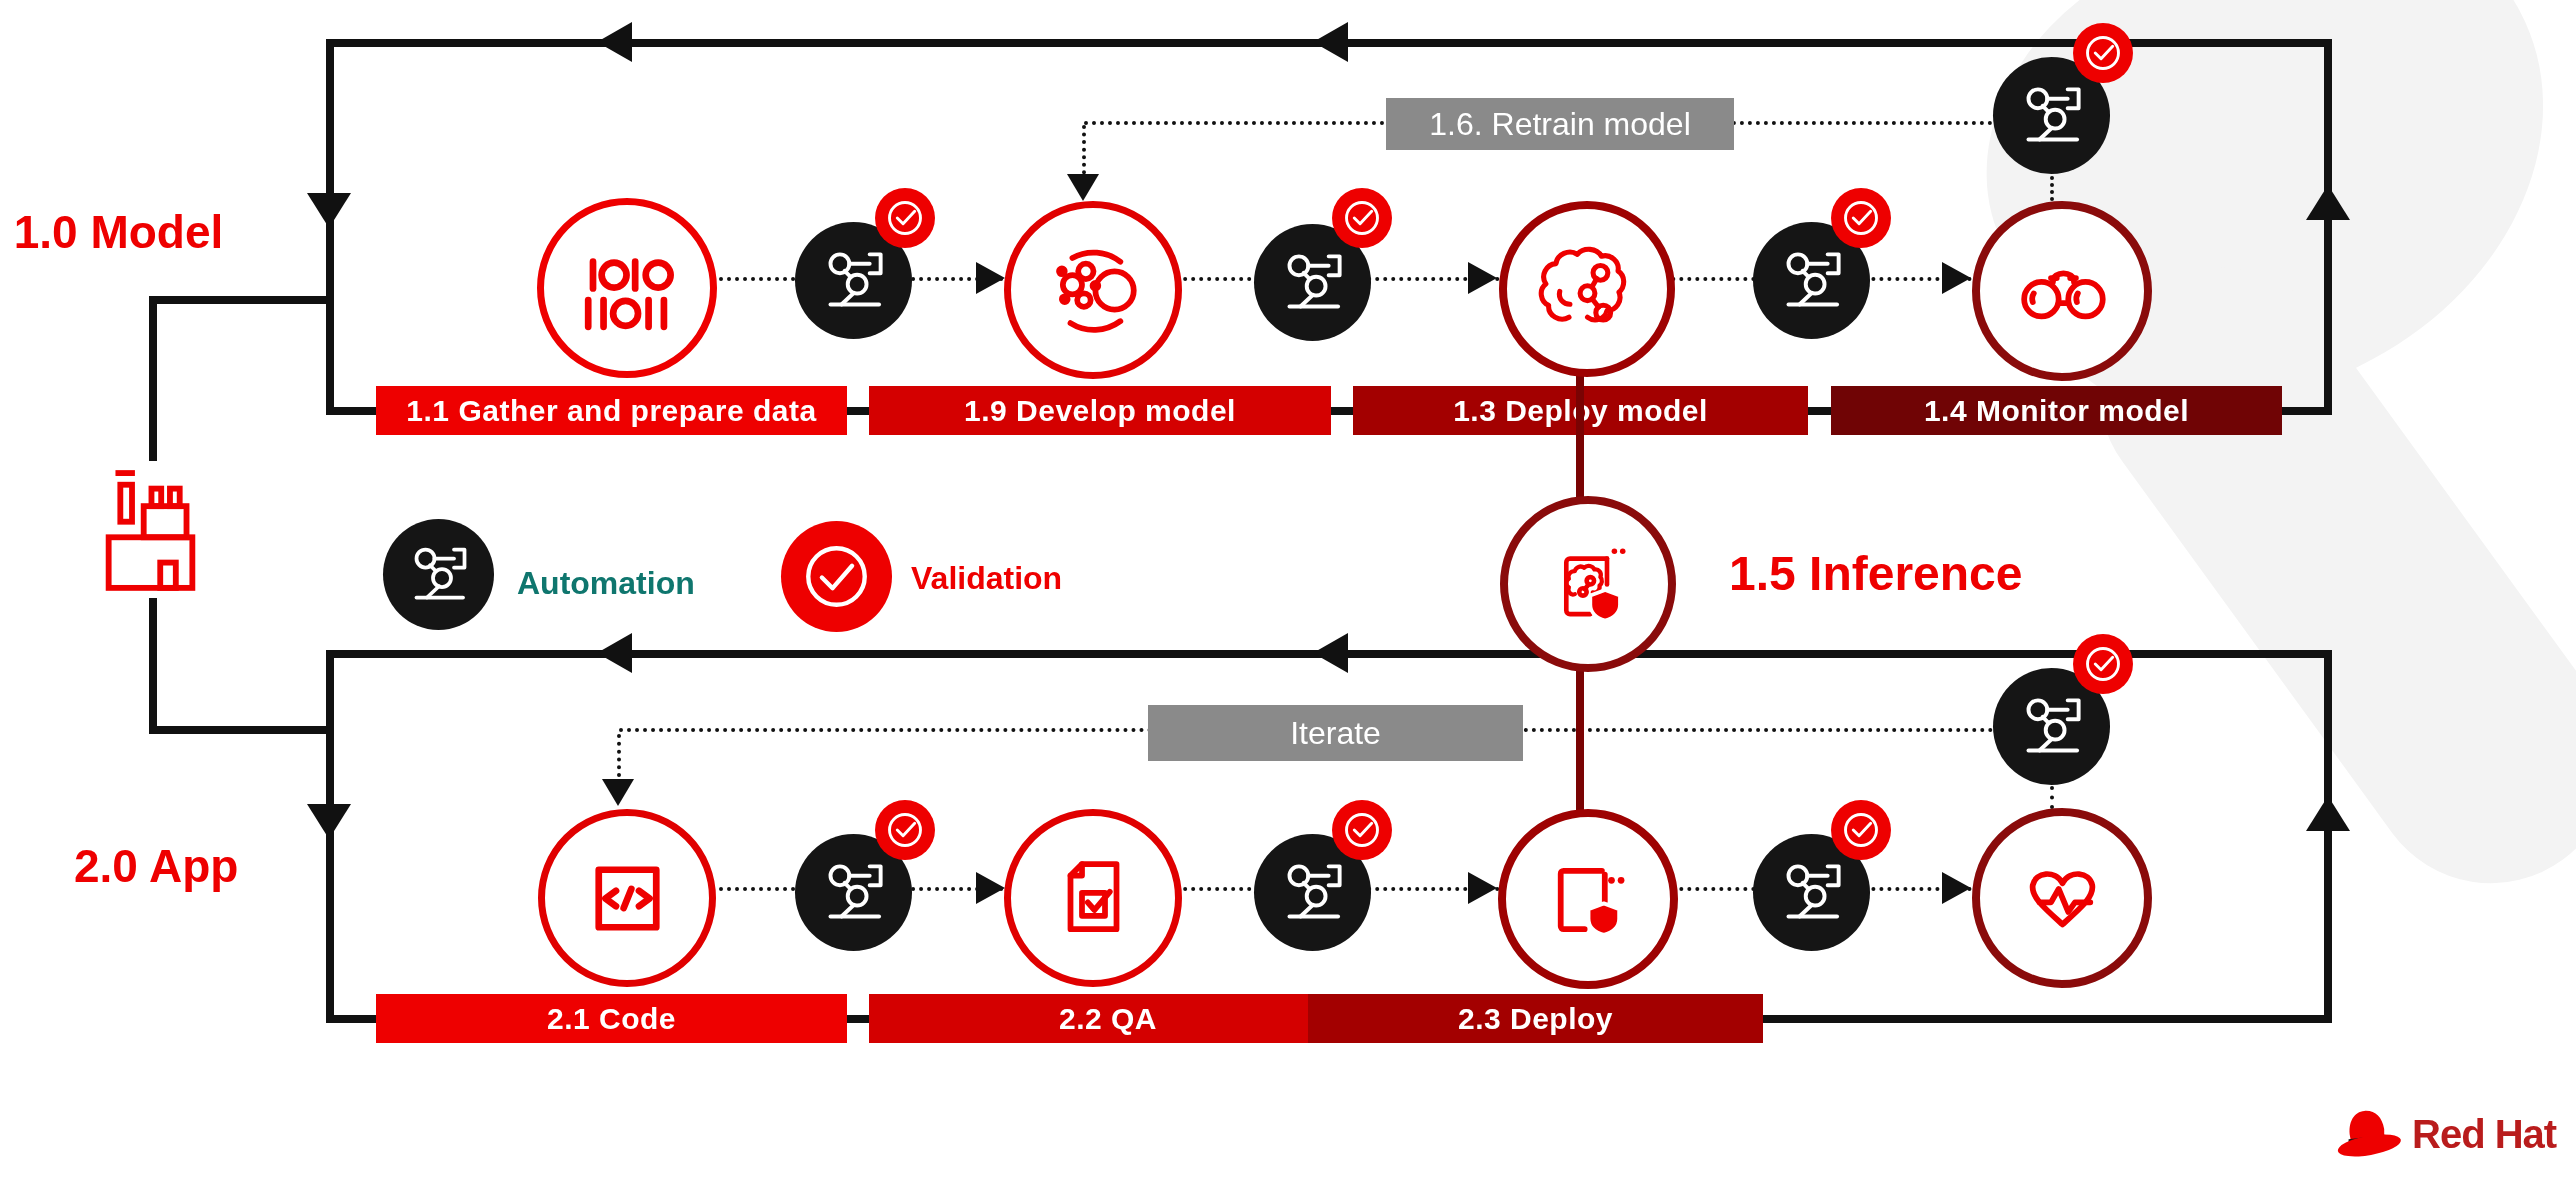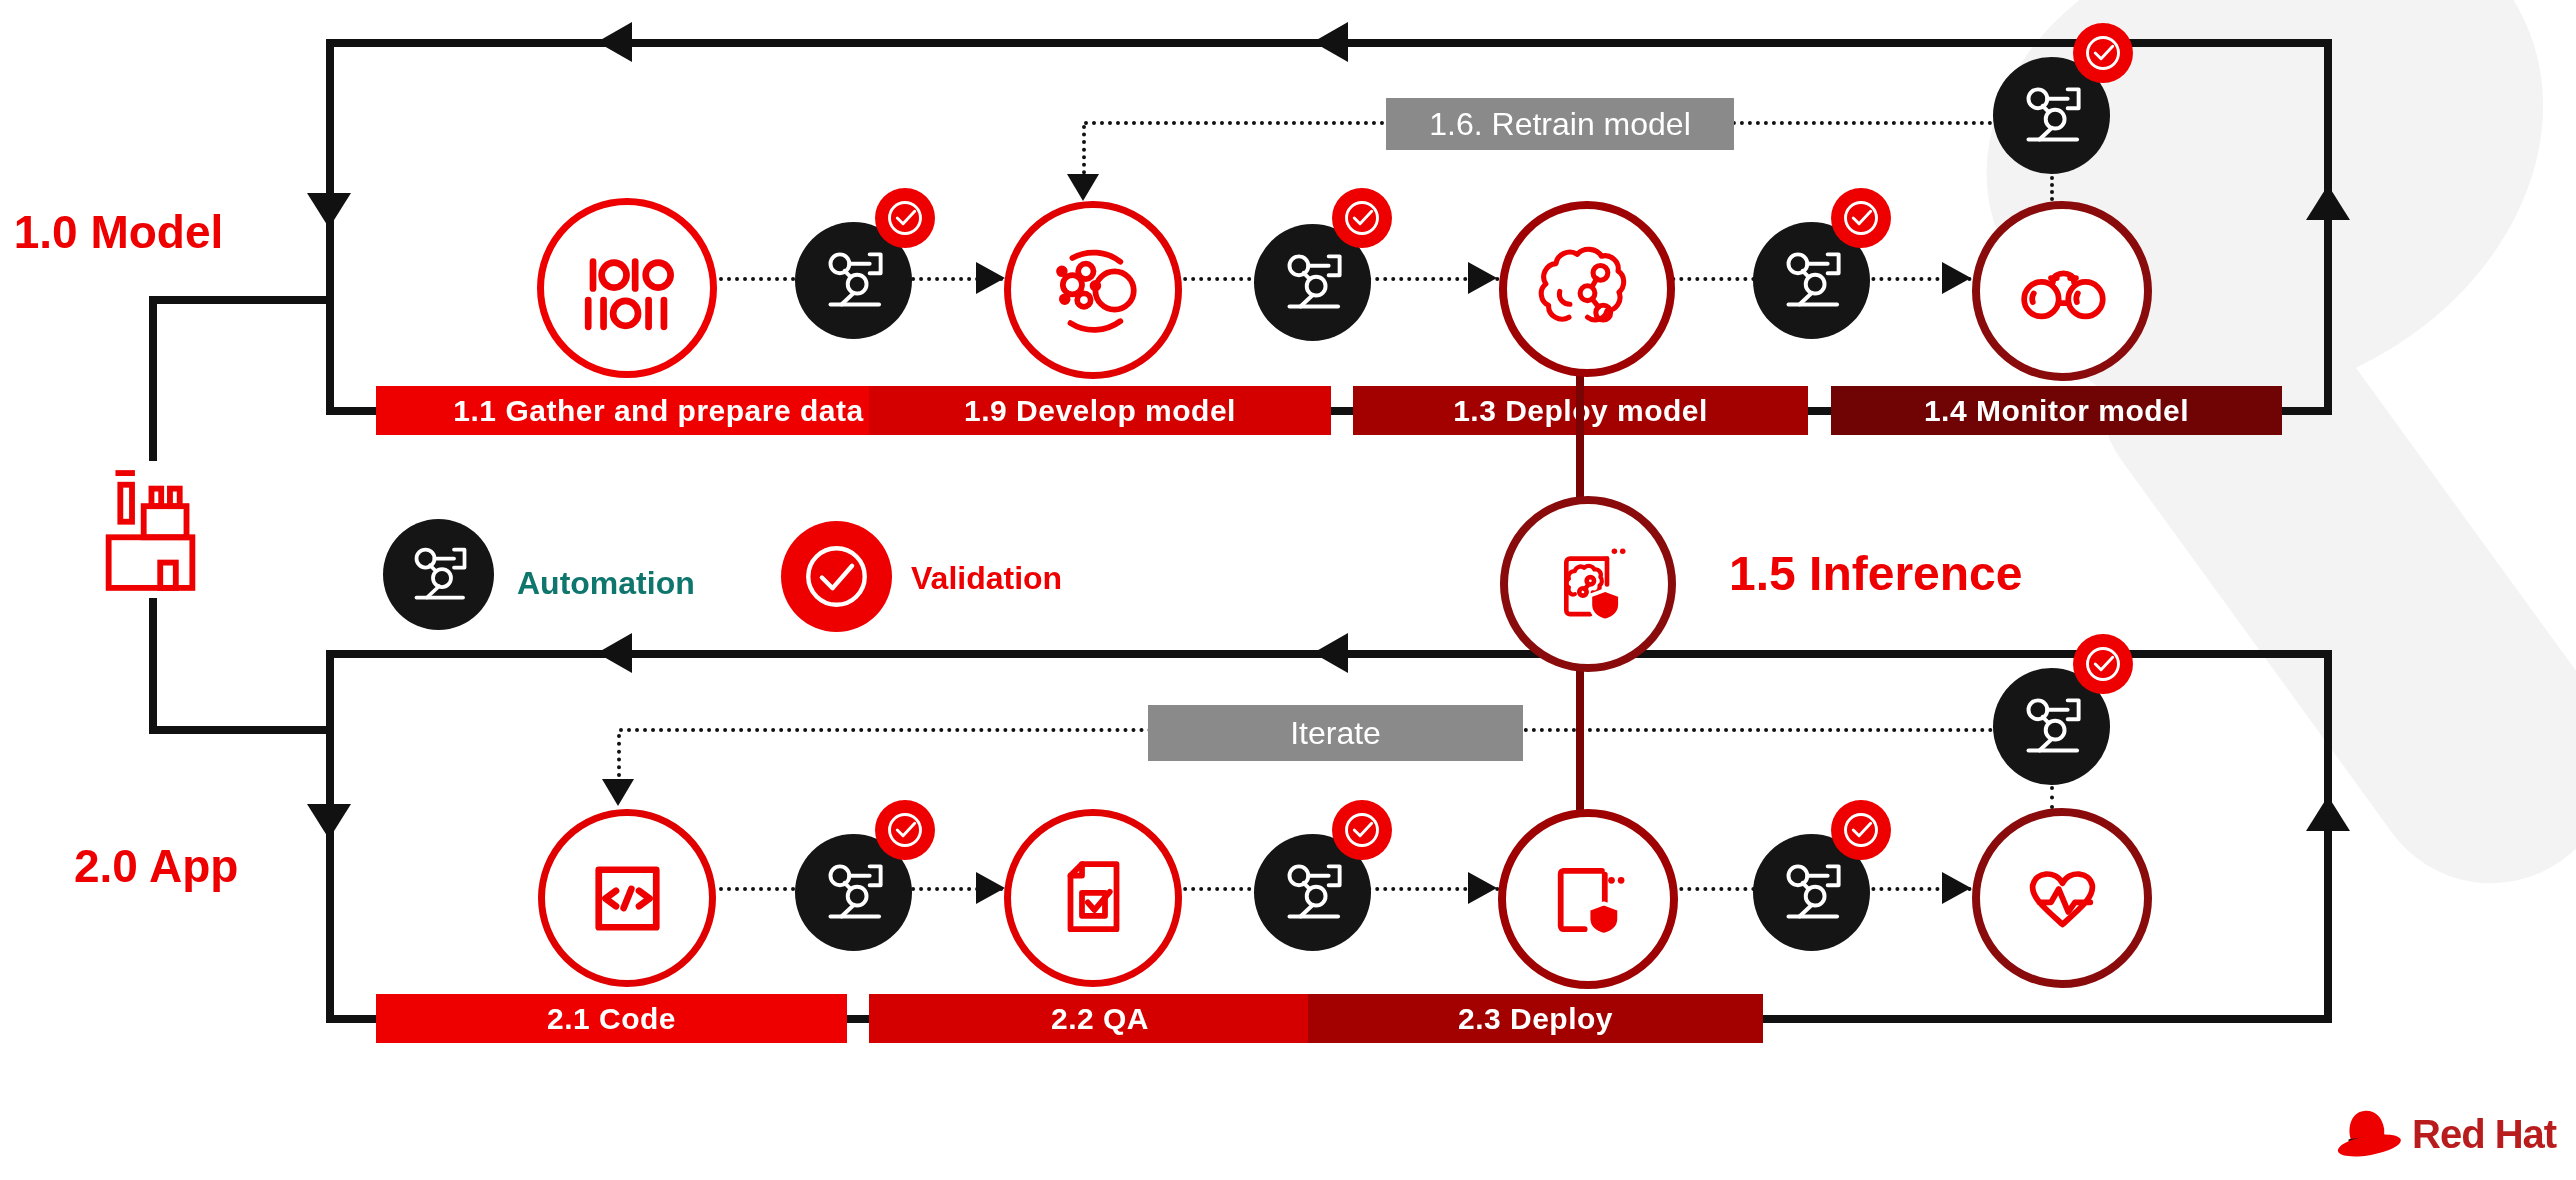--- a/index.html
+++ b/index.html
@@ -59,37 +59,37 @@
   <div class="dot-h" style="left:703px;top:887px;width:1270px;"></div>
   <div class="dot-h" style="left:1084px;top:121px;width:909px;"></div>
   <div class="dot-v" style="left:1082px;top:125px;height:57px;"></div>
   <div class="dot-v" style="left:2050px;top:176px;height:25px;"></div>
   <div class="dot-h" style="left:619px;top:728px;width:1375px;"></div>
   <div class="dot-v" style="left:617px;top:734px;height:51px;"></div>
   <div class="dot-v" style="left:2050px;top:786px;height:23.4px;"></div>
 
   <div class="maroon-v" style="left:1576px;top:357px;height:455px;"></div>
 
-  <div class="bar" style="left:376px;width:471px;background:#ee0000;padding-left:47px;">
+  <div class="bar" style="left:376px;width:471px;background:#ee0000;">
       <span>1.1 Gather and prepare data</span>
     </div>
   <div class="bar" style="left:869px;width:462px;background:#d40000;">
       <span>1.9 Develop model</span>
     </div>
   <div class="bar" style="left:1353px;width:455px;background:#a30000;">
       <span>1.3 Deploy model</span>
     </div>
   <div class="bar" style="left:1831px;width:451px;background:#700405;">
       <span>1.4 Monitor model</span>
     </div>
 
   <div class="bar r2" style="left:376px;width:471px;background:#ee0000;">
       <span>2.1 Code</span>
     </div>
-  <div class="bar r2" style="left:869px;width:462px;background:#d40000;">
+  <div class="bar r2" style="left:869px;width:462px;background:#d40000;padding-left:8px;">
       <span>2.2 QA</span>
     </div>
   <div class="bar r2" style="left:1308px;width:455px;background:#a30000;">
       <span>2.3 Deploy</span>
     </div>
 
   <div class="graybox" style="left:1386px;top:98px;width:348px;height:52px;">
       <span>1.6. Retrain model</span>
     </div>
   <div class="graybox" style="left:1148px;top:705px;width:375px;height:56px;">

